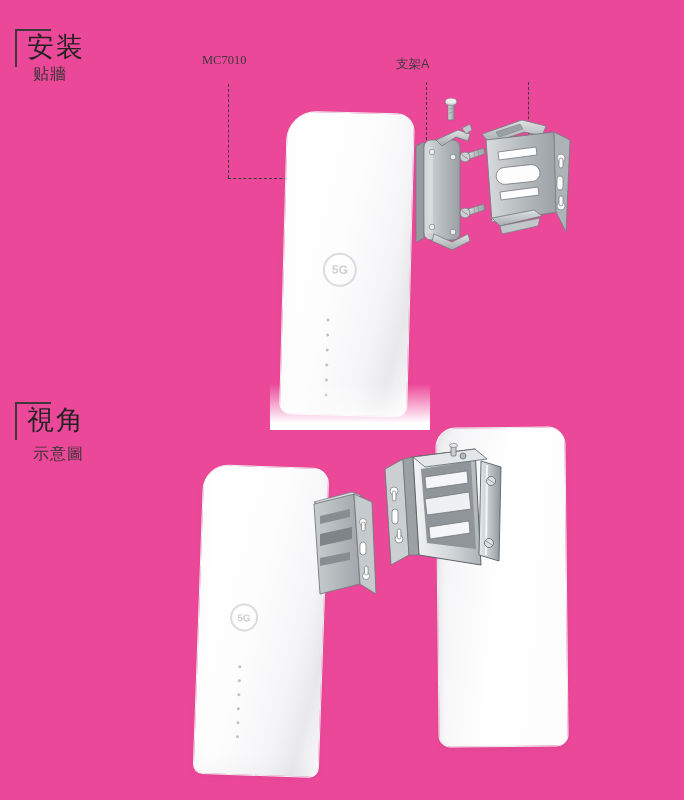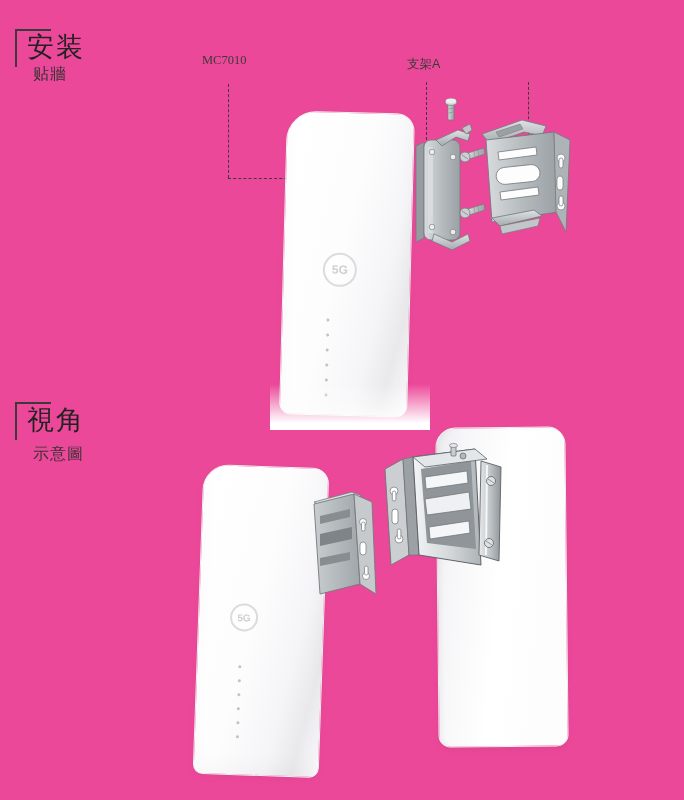--- a/index.html
+++ b/index.html
@@ -51,21 +51,21 @@
 
 <div class="canvas">
 
   <div class="abs" style="left:0;top:0;width:684px;height:420px;">
 
     <div class="abs corner-mark" style="left:15px;top:29px;"></div>
     <div class="abs sec-title" style="left:27px;top:33px;">安装</div>
     <div class="abs sec-sub" style="left:33px;top:64px;">贴牆</div>
 
     <div class="abs callout" style="left:202px;top:53px;font-family:Liberation Serif, serif;">MC7010</div>
-    <div class="abs callout" style="left:407px;top:56px;">支架A</div>
+    <div class="abs callout" style="left:396px;top:56px;">支架A</div>
 
     <div class="abs lead-v" style="left:228px;top:84px;height:94px;"></div>
     <div class="abs lead-h" style="left:228px;top:178px;width:85px;"></div>
     <div class="abs lead-v" style="left:426px;top:82px;height:98px;"></div>
     <div class="abs lead-v" style="left:528px;top:82px;height:96px;"></div>
 
     <div class="abs device device-top" style="left:283px;top:112px;width:126px;height:302px;">
       <div class="logo-circle logo-lg abs" style="left:39px;top:140px;">
         <span>5G</span>
       </div>

